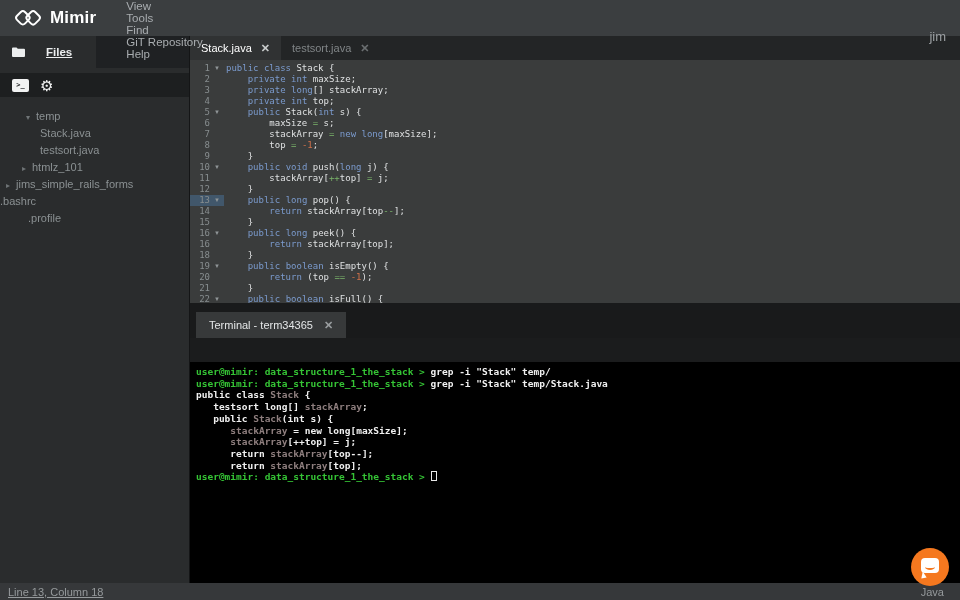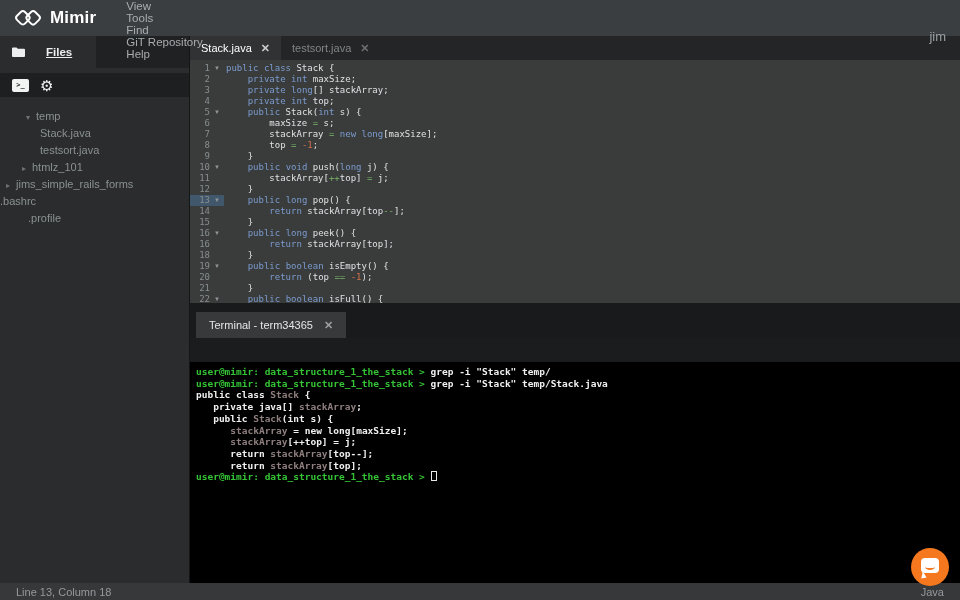--- a/index.html
+++ b/index.html
@@ -66,21 +66,21 @@
   .tt-g { color:#35c435; }
   .tt-gb { color:#35c435; }
   .tt-w { color:#f0f0f0; }
   .tt-m { color:#8e7e7e; }
   .cursor { display:inline-block; width:6px; height:10px; border:1px solid #e8e8e8;
             vertical-align:-1px; }
 
   
   .statusbar { position:absolute; left:0; bottom:0; width:960px; height:17px; background:#36383a;
                display:flex; align-items:center; font-size:11px; color:#969a9c; z-index:6; }
-  .status-left { margin-left:16px; }
+  .status-left { margin-left:8px;text-decoration:underline; }
   .status-right { position:absolute; right:16px; }
 
   
   .chat-btn { position:absolute; left:911px; top:548px; width:38px; height:38px; border-radius:50%;
               background:#f5781f; z-index:10; cursor:pointer; }
   .chat-bubble { position:absolute; left:10px; top:10px; width:18px; height:15px; background:#ffffff;
                  border-radius:4px; }
   .chat-smile { position:absolute; left:4px; top:6px; width:10px; height:6px;
                 border-bottom:2px solid #f5781f; border-radius:50%; }
   .chat-tail { position:absolute; left:11px; top:24px; width:0; height:0;
@@ -307,21 +307,21 @@
   <div class="term-tabs">
     <div class="ttab">
       <span>Terminal - term34365</span>
       <span class="x">✕</span>
     </div>
   </div>
   <div class="terminal">
       <pre class="tl"><span class="tt-g">user@mimir: </span><span class="tt-gb" style="font-weight: bold;">data_structure_1_the_stack</span><span class="tt-g"> &gt; </span><span class="tt-w">grep -i "Stack" temp/</span></pre>
       <pre class="tl"><span class="tt-g">user@mimir: </span><span class="tt-gb" style="font-weight: bold;">data_structure_1_the_stack</span><span class="tt-g"> &gt; </span><span class="tt-w">grep -i "Stack" temp/Stack.java</span></pre>
       <pre class="tl"><span class="tt-w">public class </span><span class="tt-m">Stack</span><span class="tt-w"> {</span></pre>
-      <pre class="tl"><span class="tt-w">   private java[] </span><span class="tt-m">stackArray</span><span class="tt-w">;</span></pre>
+      <pre class="tl"><span class="tt-w">   testsort long[] </span><span class="tt-m">stackArray</span><span class="tt-w">;</span></pre>
       <pre class="tl"><span class="tt-w">   public </span><span class="tt-m">Stack</span><span class="tt-w">(int s) {</span></pre>
       <pre class="tl"><span class="tt-w">      </span><span class="tt-m">stackArray</span><span class="tt-w"> = new long[maxSize];</span></pre>
       <pre class="tl"><span class="tt-w">      </span><span class="tt-m">stackArray</span><span class="tt-w">[++top] = j;</span></pre>
       <pre class="tl"><span class="tt-w">      return </span><span class="tt-m">stackArray</span><span class="tt-w">[top--];</span></pre>
       <pre class="tl"><span class="tt-w">      return </span><span class="tt-m">stackArray</span><span class="tt-w">[top];</span></pre>
       <pre class="tl"><span class="tt-g">user@mimir: </span><span class="tt-gb" style="font-weight: bold;">data_structure_1_the_stack</span><span class="tt-g"> &gt; </span><span class="cursor"></span></pre>
     </div>
 </div>
 
 <div class="statusbar">

